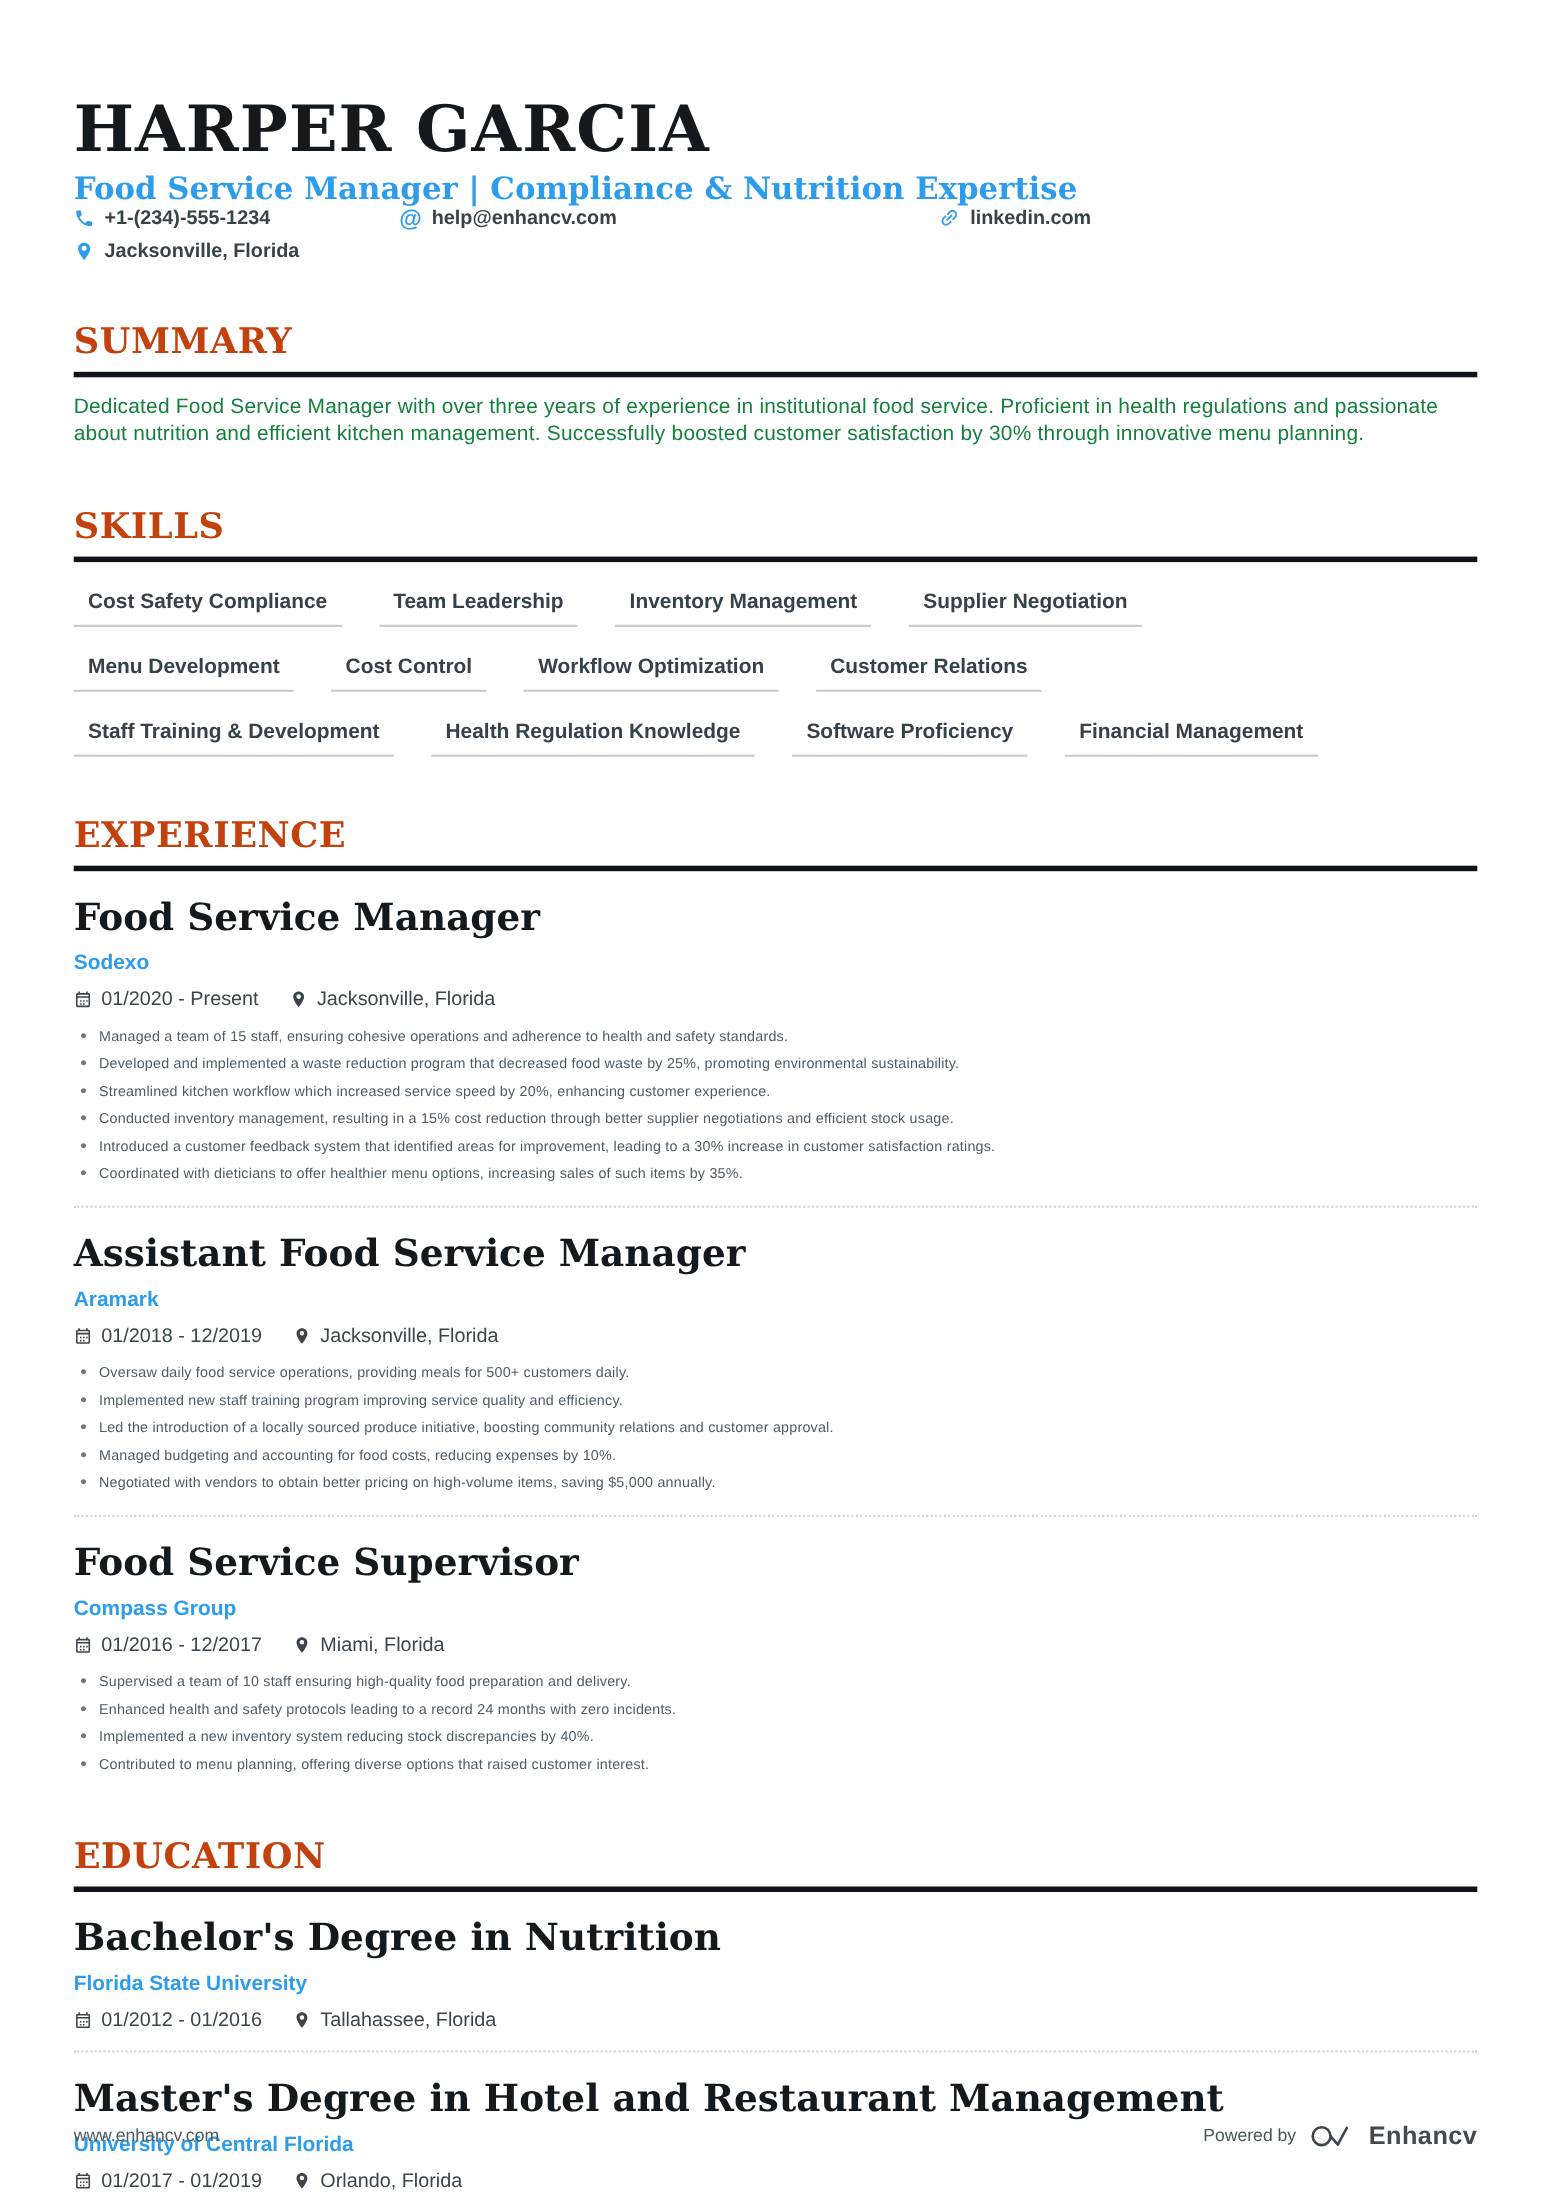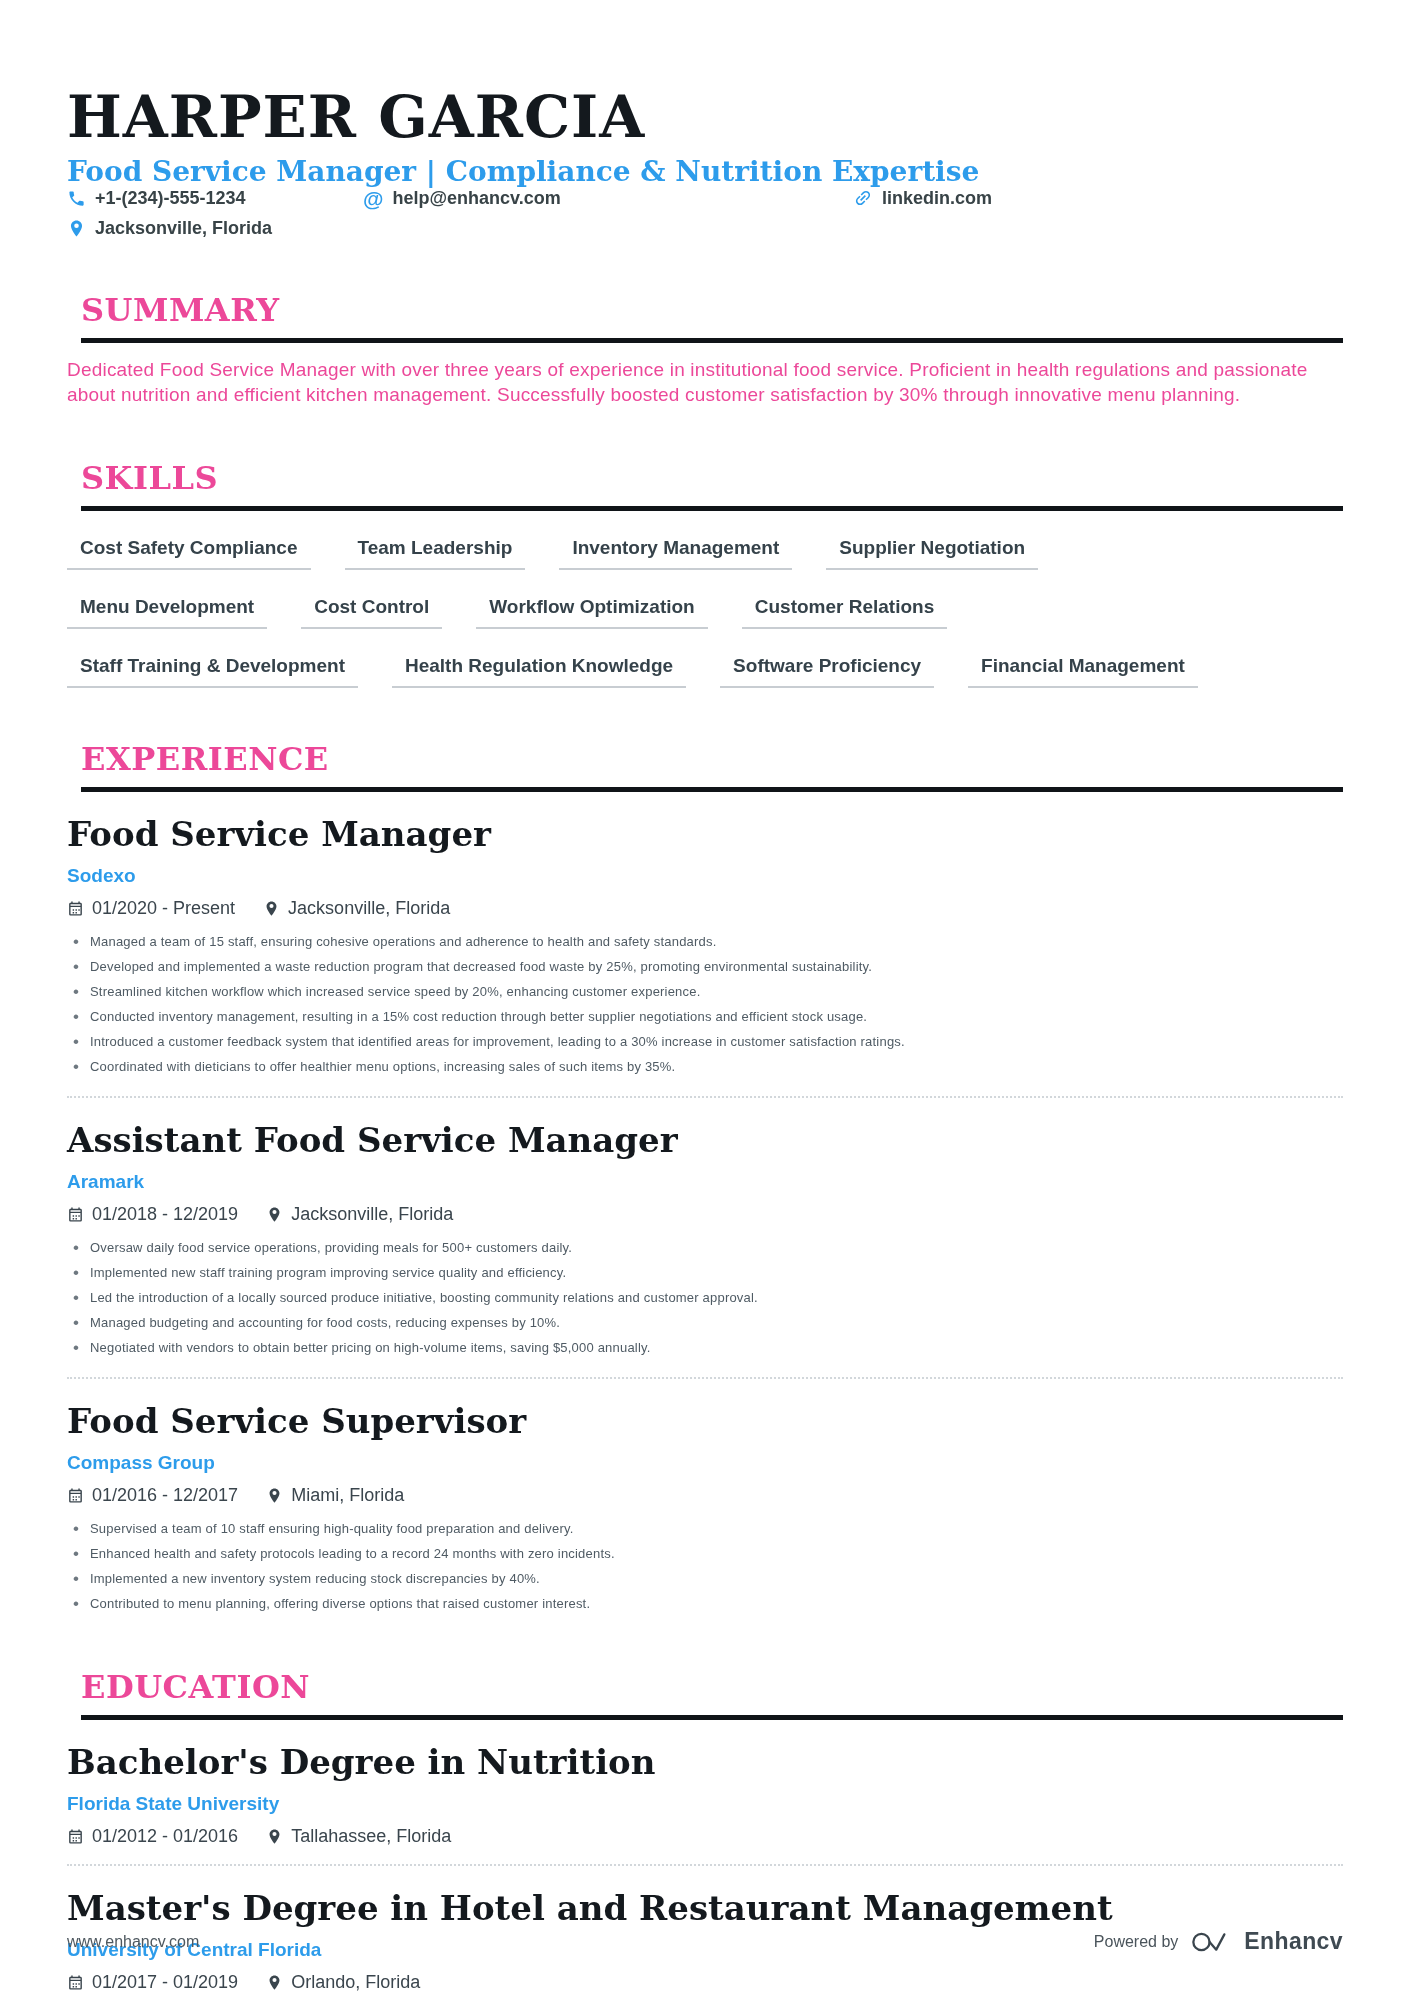--- a/index.html
+++ b/index.html
@@ -33,27 +33,26 @@
   .ci.email { width:490px; }
   .ci svg { flex:0 0 auto; }
   .icon-blue { color:#2D9CEB; }
   .icon-dark { color:#3A454D; }
   .at-glyph { color:#2D9CEB; font-size:21px; font-weight:bold; line-height:1; }
 
   
   .sec-title {
     font-family:"DejaVu Serif","Liberation Serif",serif;
     font-weight:700; font-size:32px; letter-spacing:0.5px;
-    color:#ec4899; margin-top:52px; padding-bottom:9px;
+    color:#c2410c; margin-top:52px; padding-bottom:9px;
     border-bottom:5px solid #101418;
-    margin-left:14px;
   }
   .summary-text {
     margin-top:14px; font-size:19px; line-height:25px;
-    letter-spacing:0.2px; color:#ec4899; max-width:1276px;
+    letter-spacing:0.2px; color:#15803d; max-width:1276px;
   }
 
   
   .skill-row { display:flex; margin-top:26px; }
   .skill {
     font-size:19px; font-weight:bold; color:#35424A;
     padding:0 13px 9px 13px; margin-right:34px;
     border-bottom:2px solid #C8CDD2; white-space:nowrap;
   }
 

